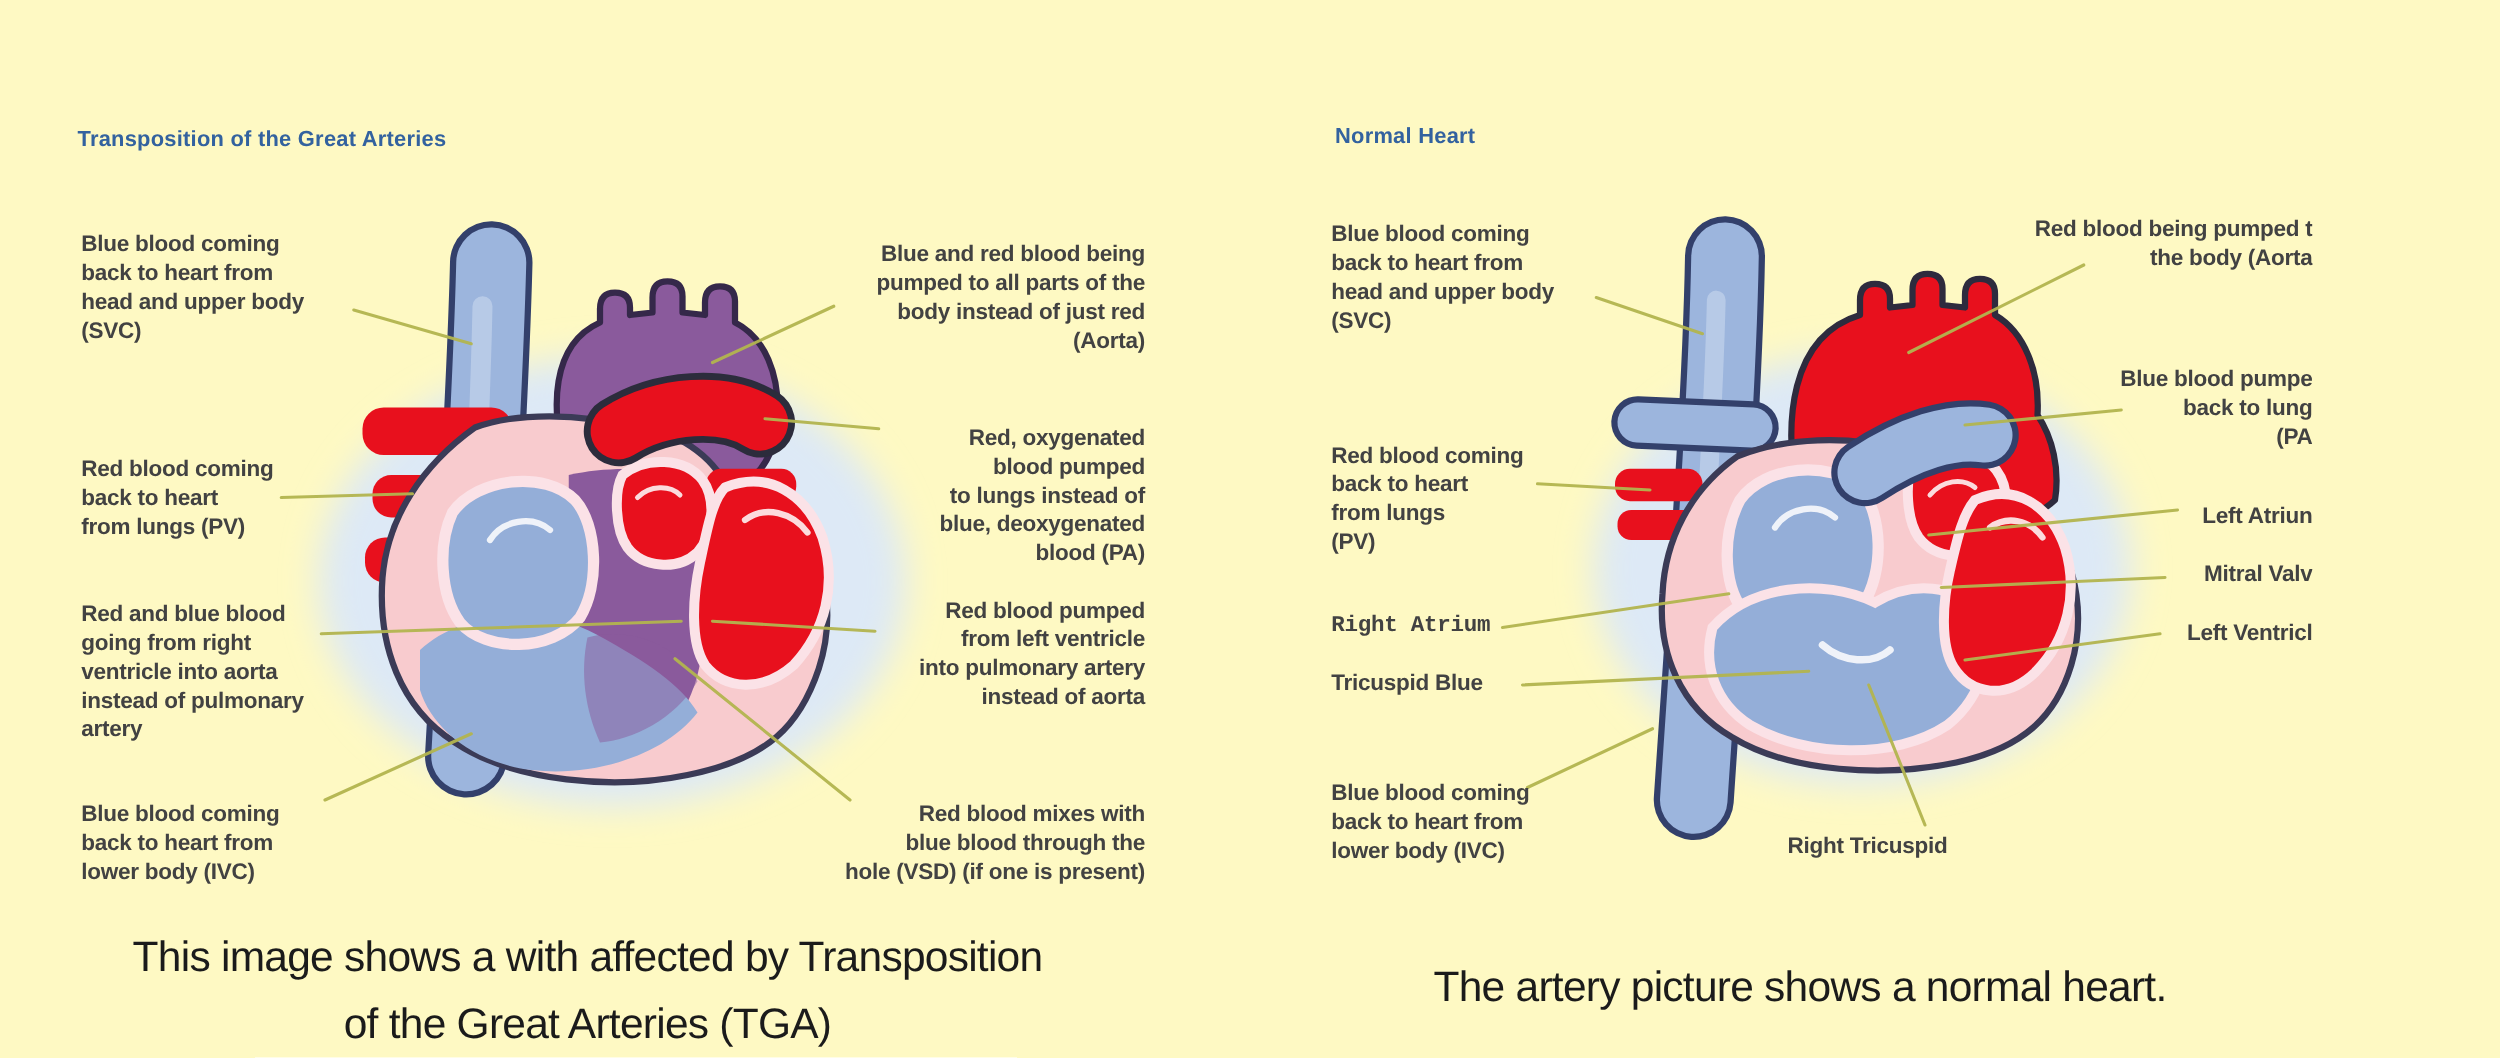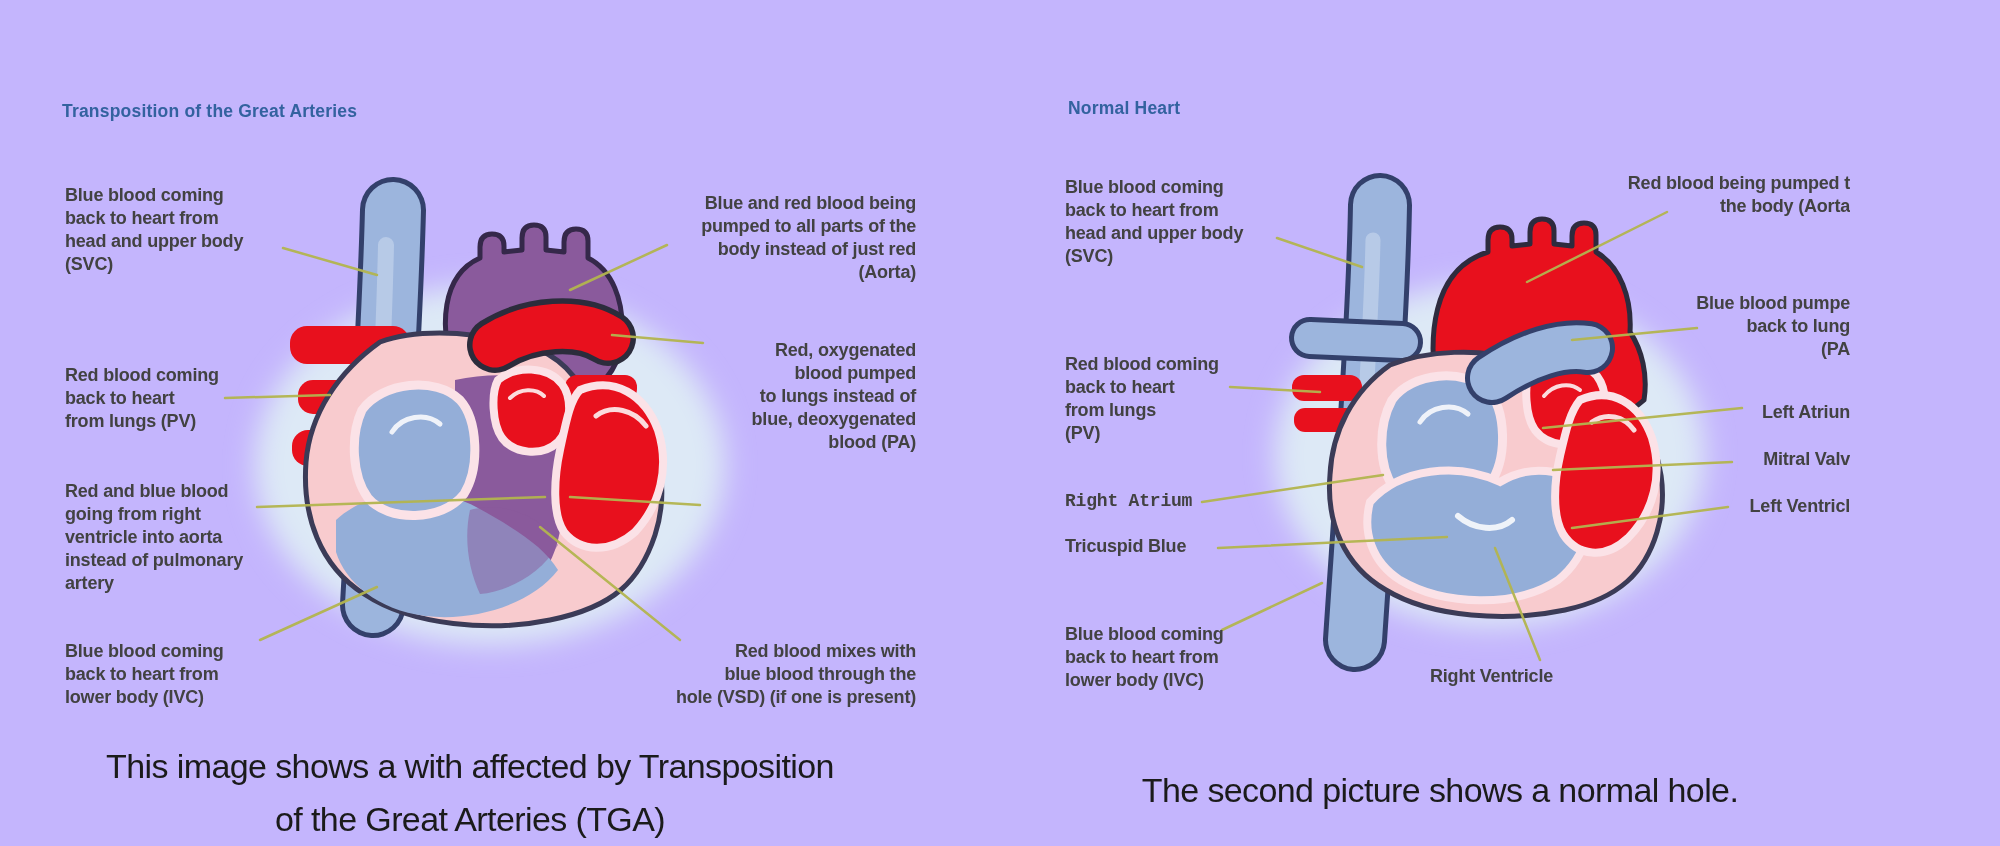--- a/index.html
+++ b/index.html
@@ -1,16 +1,16 @@
 <!DOCTYPE html>
 <html><head>
 <meta charset="utf-8">
 <style>
   html,body{margin:0;padding:0;background:#fff;}
-  #page{position:relative;width:2000px;height:846px;background:#c4b5fd;overflow:hidden;
+  #page{position:relative;width:2000px;height:846px;background:#fef9c3;overflow:hidden;
         font-family:"Liberation Sans",sans-serif;}
   .panel{position:absolute;overflow:hidden;}
   .panel svg{position:absolute;left:0;top:0;}
   .ptitle{position:absolute;font-weight:700;font-size:17.5px;color:#33629f;letter-spacing:.2px;}
   .lbl{position:absolute;font-weight:700;font-size:18px;line-height:23px;color:#424242;
        white-space:pre-line;letter-spacing:-.2px;}
   .lbl.r{text-align:right;}
   .caption{position:absolute;font-size:34px;line-height:53px;color:#1b1b1b;text-align:center;
            white-space:pre-line;letter-spacing:-.6px;}
 </style>
@@ -99,20 +99,24 @@
 lower body (IVC)</div>
     <div class="lbl r" style="right:34px;top:112px;">Blue and red blood being
 pumped to all parts of the
 body instead of just red
 (Aorta)</div>
     <div class="lbl r" style="right:34px;top:235px;margin-top:24px;">Red, oxygenated
 blood pumped
 to lungs instead of
 blue, deoxygenated
 blood (PA)</div>
+    <div class="lbl r" style="right:34px;top:397px;">Red blood pumped
+from left ventricle
+into pulmonary artery
+instead of aorta</div>
     <div class="lbl r" style="right:34px;top:560px;">Red blood mixes with
 blue blood through the
 hole (VSD) (if one is present)</div>
   </div>
 
   <div class="panel" style="left:1060px;top:70px;width:790px;height:650px;">
     <svg width="790" height="650" viewBox="0 0 790 650">
       <defs>
         <filter id="soft2" x="-40%" y="-40%" width="180%" height="180%">
             <feGaussianBlur stdDeviation="14"></feGaussianBlur>
@@ -180,28 +184,28 @@
 (SVC)</div>
     <div class="lbl" style="left:5px;top:283px;">Red blood coming
 back to heart
 from lungs
 (PV)</div>
     <div class="lbl" style="left:5px;top:420px;font-family:Liberation Mono, monospace;">Right Atrium</div>
     <div class="lbl" style="left:5px;top:465px;">Tricuspid Blue</div>
     <div class="lbl" style="left:5px;top:553px;">Blue blood coming
 back to heart from
 lower body (IVC)</div>
-    <div class="lbl" style="left:370px;top:595px;">Right Ventricle</div>
+    <div class="lbl" style="left:370px;top:595px;">Right Tricuspid</div>
     <div class="lbl r" style="right:0px;top:102px;">Red blood being pumped t
 the body (Aorta</div>
     <div class="lbl r" style="right:0px;top:222px;">Blue blood pumpe
 back to lung
 (PA</div>
     <div class="lbl r" style="right:0px;top:331px;">Left Atriun</div>
     <div class="lbl r" style="right:0px;top:378px;">Mitral Valv</div>
     <div class="lbl r" style="right:0px;top:425px;">Left Ventricl</div>
   </div>
 
   <div class="caption" style="left:20px;top:740px;width:900px;">This image shows a with affected by Transposition
 of the Great Arteries (TGA)</div>
-  <div class="caption" style="left:1035px;top:764px;width:810px;">The second picture shows a normal hole.</div>
+  <div class="caption" style="left:1035px;top:764px;width:810px;">The artery picture shows a normal heart.</div>
 
 </div>
 
 </body></html>

